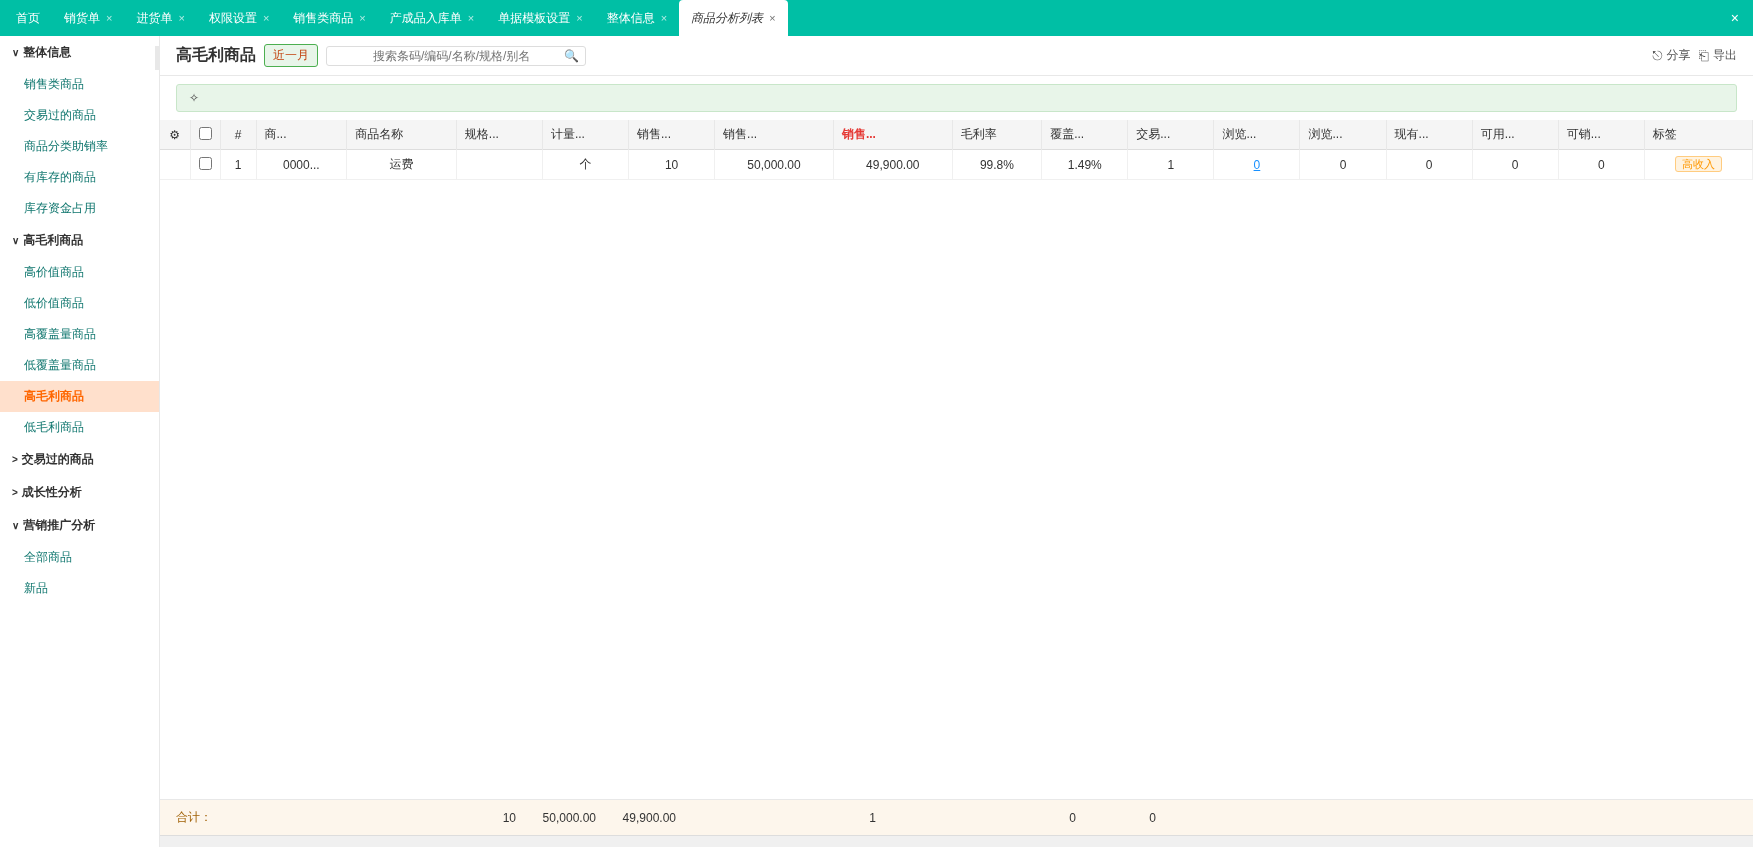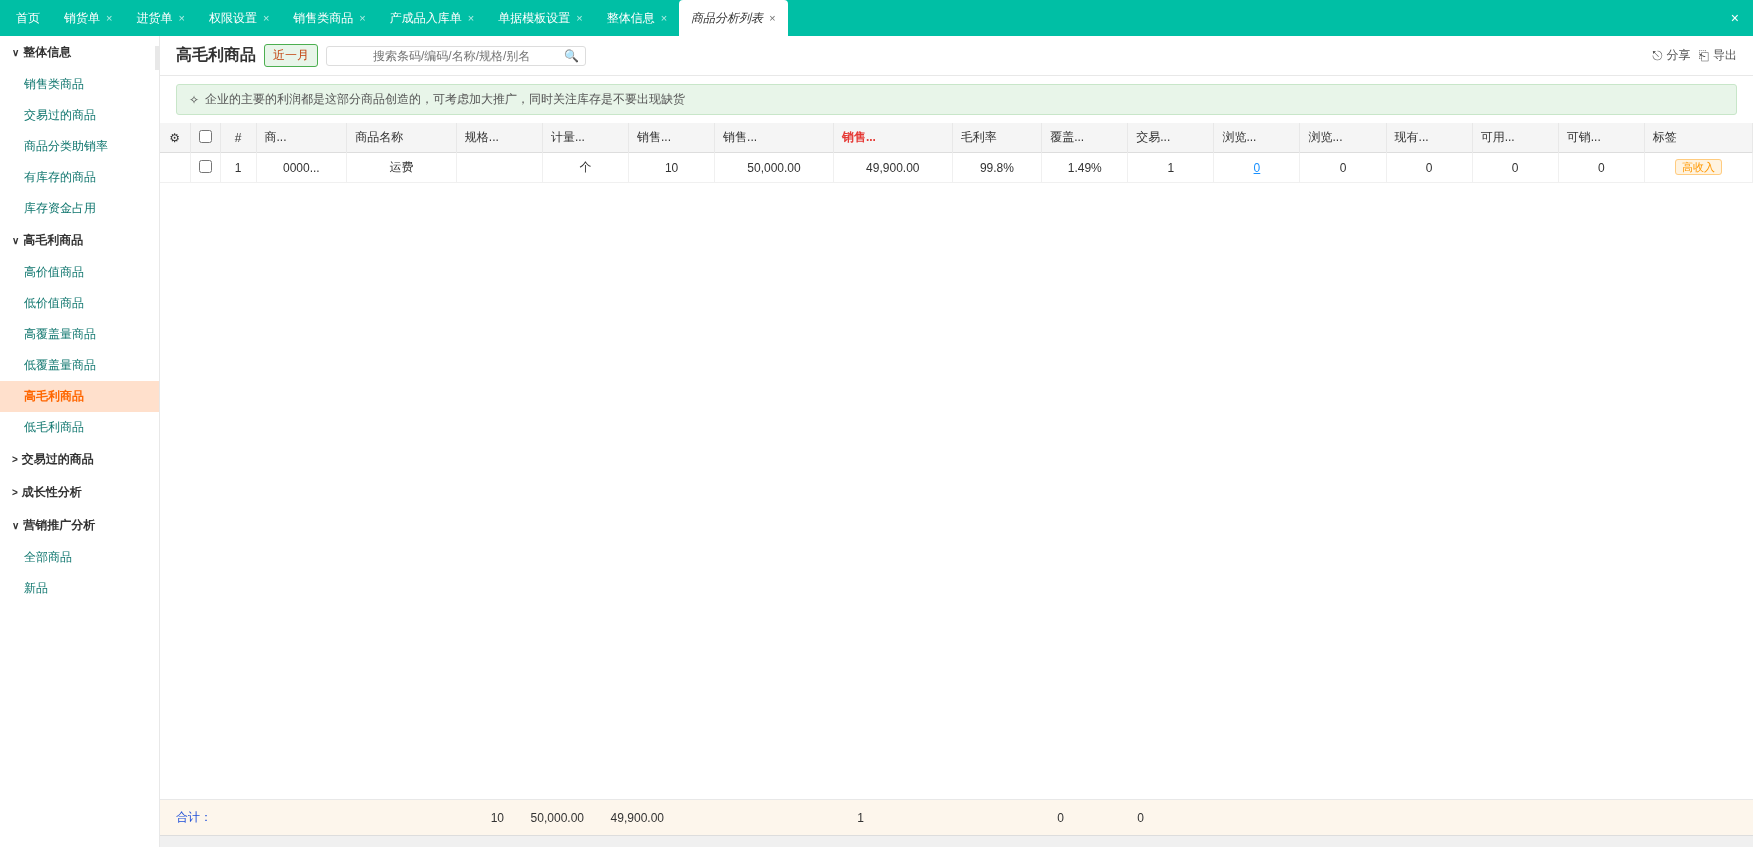--- a/index.html
+++ b/index.html
@@ -218,21 +218,21 @@
 
     
     .footer-total {
       background: #fdf6ec;
       border-top: 1px solid #e8e8e8;
       padding: 8px 16px;
       display: flex;
       align-items: center;
       min-height: 36px;
     }
-    .footer-total .total-label { color: #1d4ed8; margin-right: 20px; }
+    .footer-total .total-label { color: #a16207; margin-right: 32px; }
     .footer-total .total-values { display: flex; gap: 0; }
     .total-cell {
       min-width: 80px;
       text-align: right;
       padding: 0 8px;
       color: #333;
     }
 
     
     .scroll-bar-area {
@@ -377,21 +377,20 @@
         </div>
         <div class="action-btn">
           <span style="font-size:13px;">⎗</span>
           <span>导出</span>
         </div>
       </div>
     </div>
 
     <div class="info-banner">
       <span>✧</span>
-      <span>企业的主要的利润都是这部分商品创造的，可考虑加大推广，同时关注库存是不要出现缺货</span>
     </div>
 
     <div class="table-container">
       <table>
         <thead>
           <tr>
             <th class="settings-th">⚙</th>
             <th class="checkbox-th">
               <input type="checkbox" style="">
             </th>

